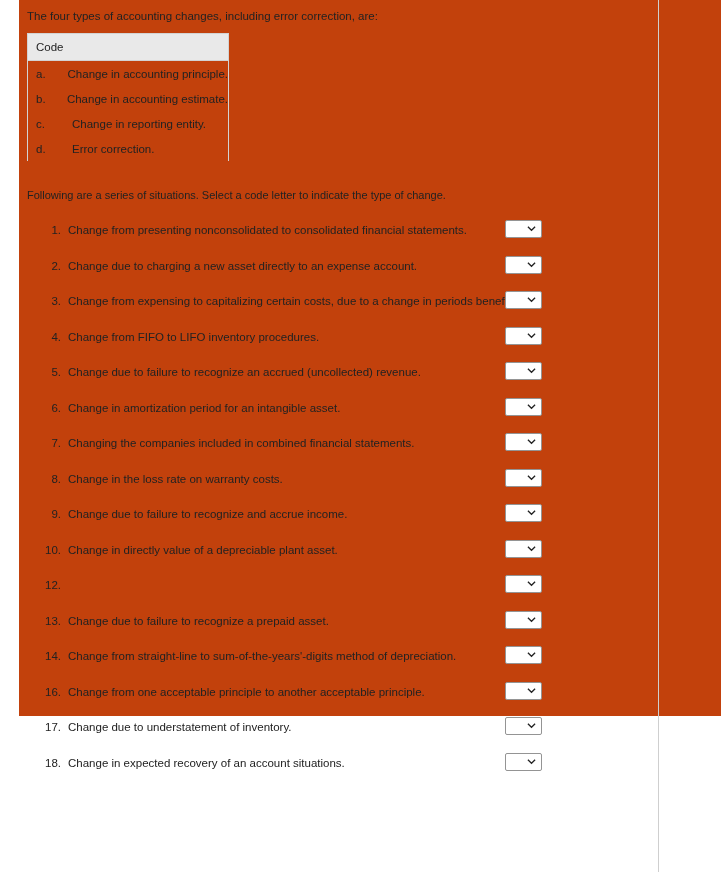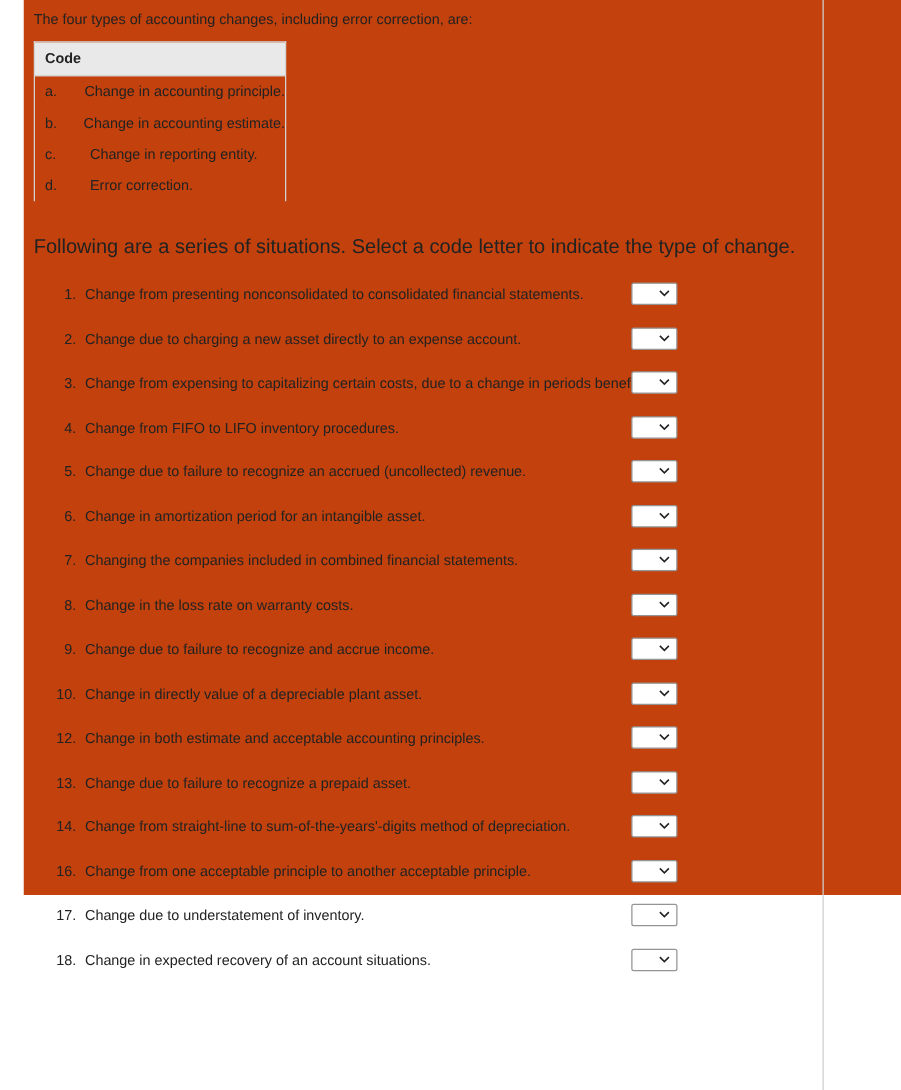--- a/index.html
+++ b/index.html
@@ -49,21 +49,21 @@
   .code-table {
     margin: 10px 0 0 8px;
     width: 202px;
     border: 1px solid #d3d3d3;
     border-bottom: none;
     box-sizing: border-box;
   }
   .code-header {
     background: #e9e9e9;
     font-size: 11.5px;
-    font-weight: bold;
+    font-weight: normal;
     color: #222;
     padding: 7px 0 7px 8px;
     border-bottom: 1px solid #d3d3d3;
   }
   .code-rows {
     position: relative;
   }
   .code-row {
     display: flex;
     font-size: 11.5px;
@@ -73,21 +73,21 @@
   }
   .code-letter {
     width: 44px;
     padding-left: 8px;
     box-sizing: border-box;
   }
   .code-desc {
     white-space: nowrap;
   }
   .sub-instr {
-    font-size: 16px;
+    font-size: 11px;
     color: #222;
     padding: 0 0 0 8px;
     margin-top: 28px;
   }
   .items {
     margin-top: 19px;
   }
   .item-row {
     position: relative;
     height: 35.5px;
@@ -287,21 +287,20 @@
             <svg width="9" height="9" viewBox="0 0 10 10">
                 <path d="M1 3 L5 7 L9 3" fill="none" stroke="#222" stroke-width="1.4"></path>
               </svg>
           </span>
         </div>
       </div>
 
 
       <div class="item-row">
         <span class="item-num">12.</span>
-        <span class="item-text">Change in both estimate and acceptable accounting principles.</span>
         <div class="item-select">
           <span class="chev">
             <svg width="9" height="9" viewBox="0 0 10 10">
                 <path d="M1 3 L5 7 L9 3" fill="none" stroke="#222" stroke-width="1.4"></path>
               </svg>
           </span>
         </div>
       </div>
 
       <div class="item-row">

